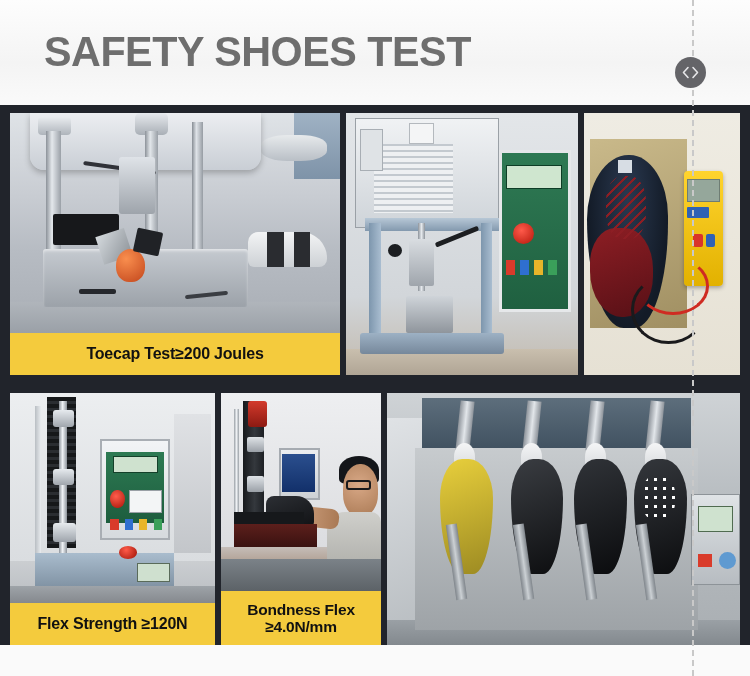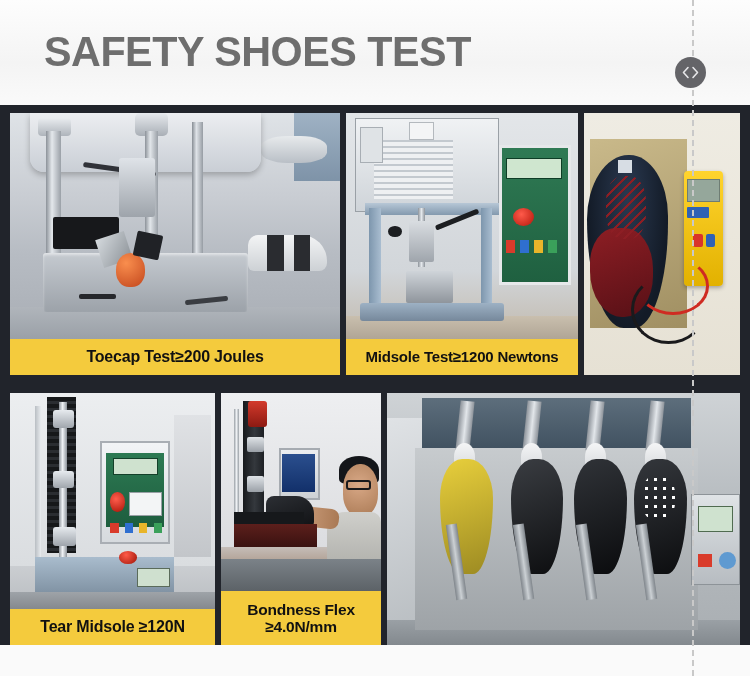--- a/index.html
+++ b/index.html
@@ -124,21 +124,21 @@
     color: #111111;
     font-weight: 700;
     text-align: center;
     display: flex;
     align-items: center;
     justify-content: center;
     line-height: 1.12;
     letter-spacing: -0.2px;
     font-family: "Liberation Sans Narrow", "Liberation Sans", sans-serif;
   }
-  .caption-1line { height: 36px; font-size: 16px; }
+  .caption-1line { height: 42px; font-size: 16px; }
   .caption-2line { height: 54px; font-size: 15.5px; white-space: pre-line; }
   .cap-sm { font-size: 15px; }
 
   
 
   .scene { position: absolute; inset: 0; }
   .p { position: absolute; }
 
   
   .s1 { background:
@@ -459,21 +459,20 @@
             <div class="p base"></div>
             <div class="p panel"></div>
             <div class="p display"></div>
             <div class="p btnred"></div>
             <div class="p sw1"></div>
               <div class="p sw2"></div>
             <div class="p sw3"></div>
               <div class="p sw4"></div>
           </div>
         </div>
-        <div class="caption caption-1line cap-sm">Midsole Test≥1200 Newtons</div>
       </div>
 
       <div class="card card-esd">
         <div class="photo">
           <div class="scene s3">
             <div class="p plate"></div>
             <div class="p shoe"></div>
             <div class="p shoe-red"></div>
             <div class="p laces"></div>
             <div class="p tongue-tag"></div>
@@ -511,21 +510,21 @@
             <div class="p cb1"></div>
               <div class="p cb2"></div>
             <div class="p cb3"></div>
               <div class="p cb4"></div>
             <div class="p base"></div>
             <div class="p estop"></div>
             <div class="p plate2"></div>
             <div class="p floor"></div>
           </div>
         </div>
-        <div class="caption caption-1line">Tear Midsole ≥120N</div>
+        <div class="caption caption-1line">Flex Strength ≥120N</div>
       </div>
 
       <div class="card card-bondness">
         <div class="photo">
           <div class="scene s5">
             <div class="p wall"></div>
             <div class="p rod"></div>
             <div class="p col"></div>
             <div class="p redcan"></div>
             <div class="p clamp1"></div>

